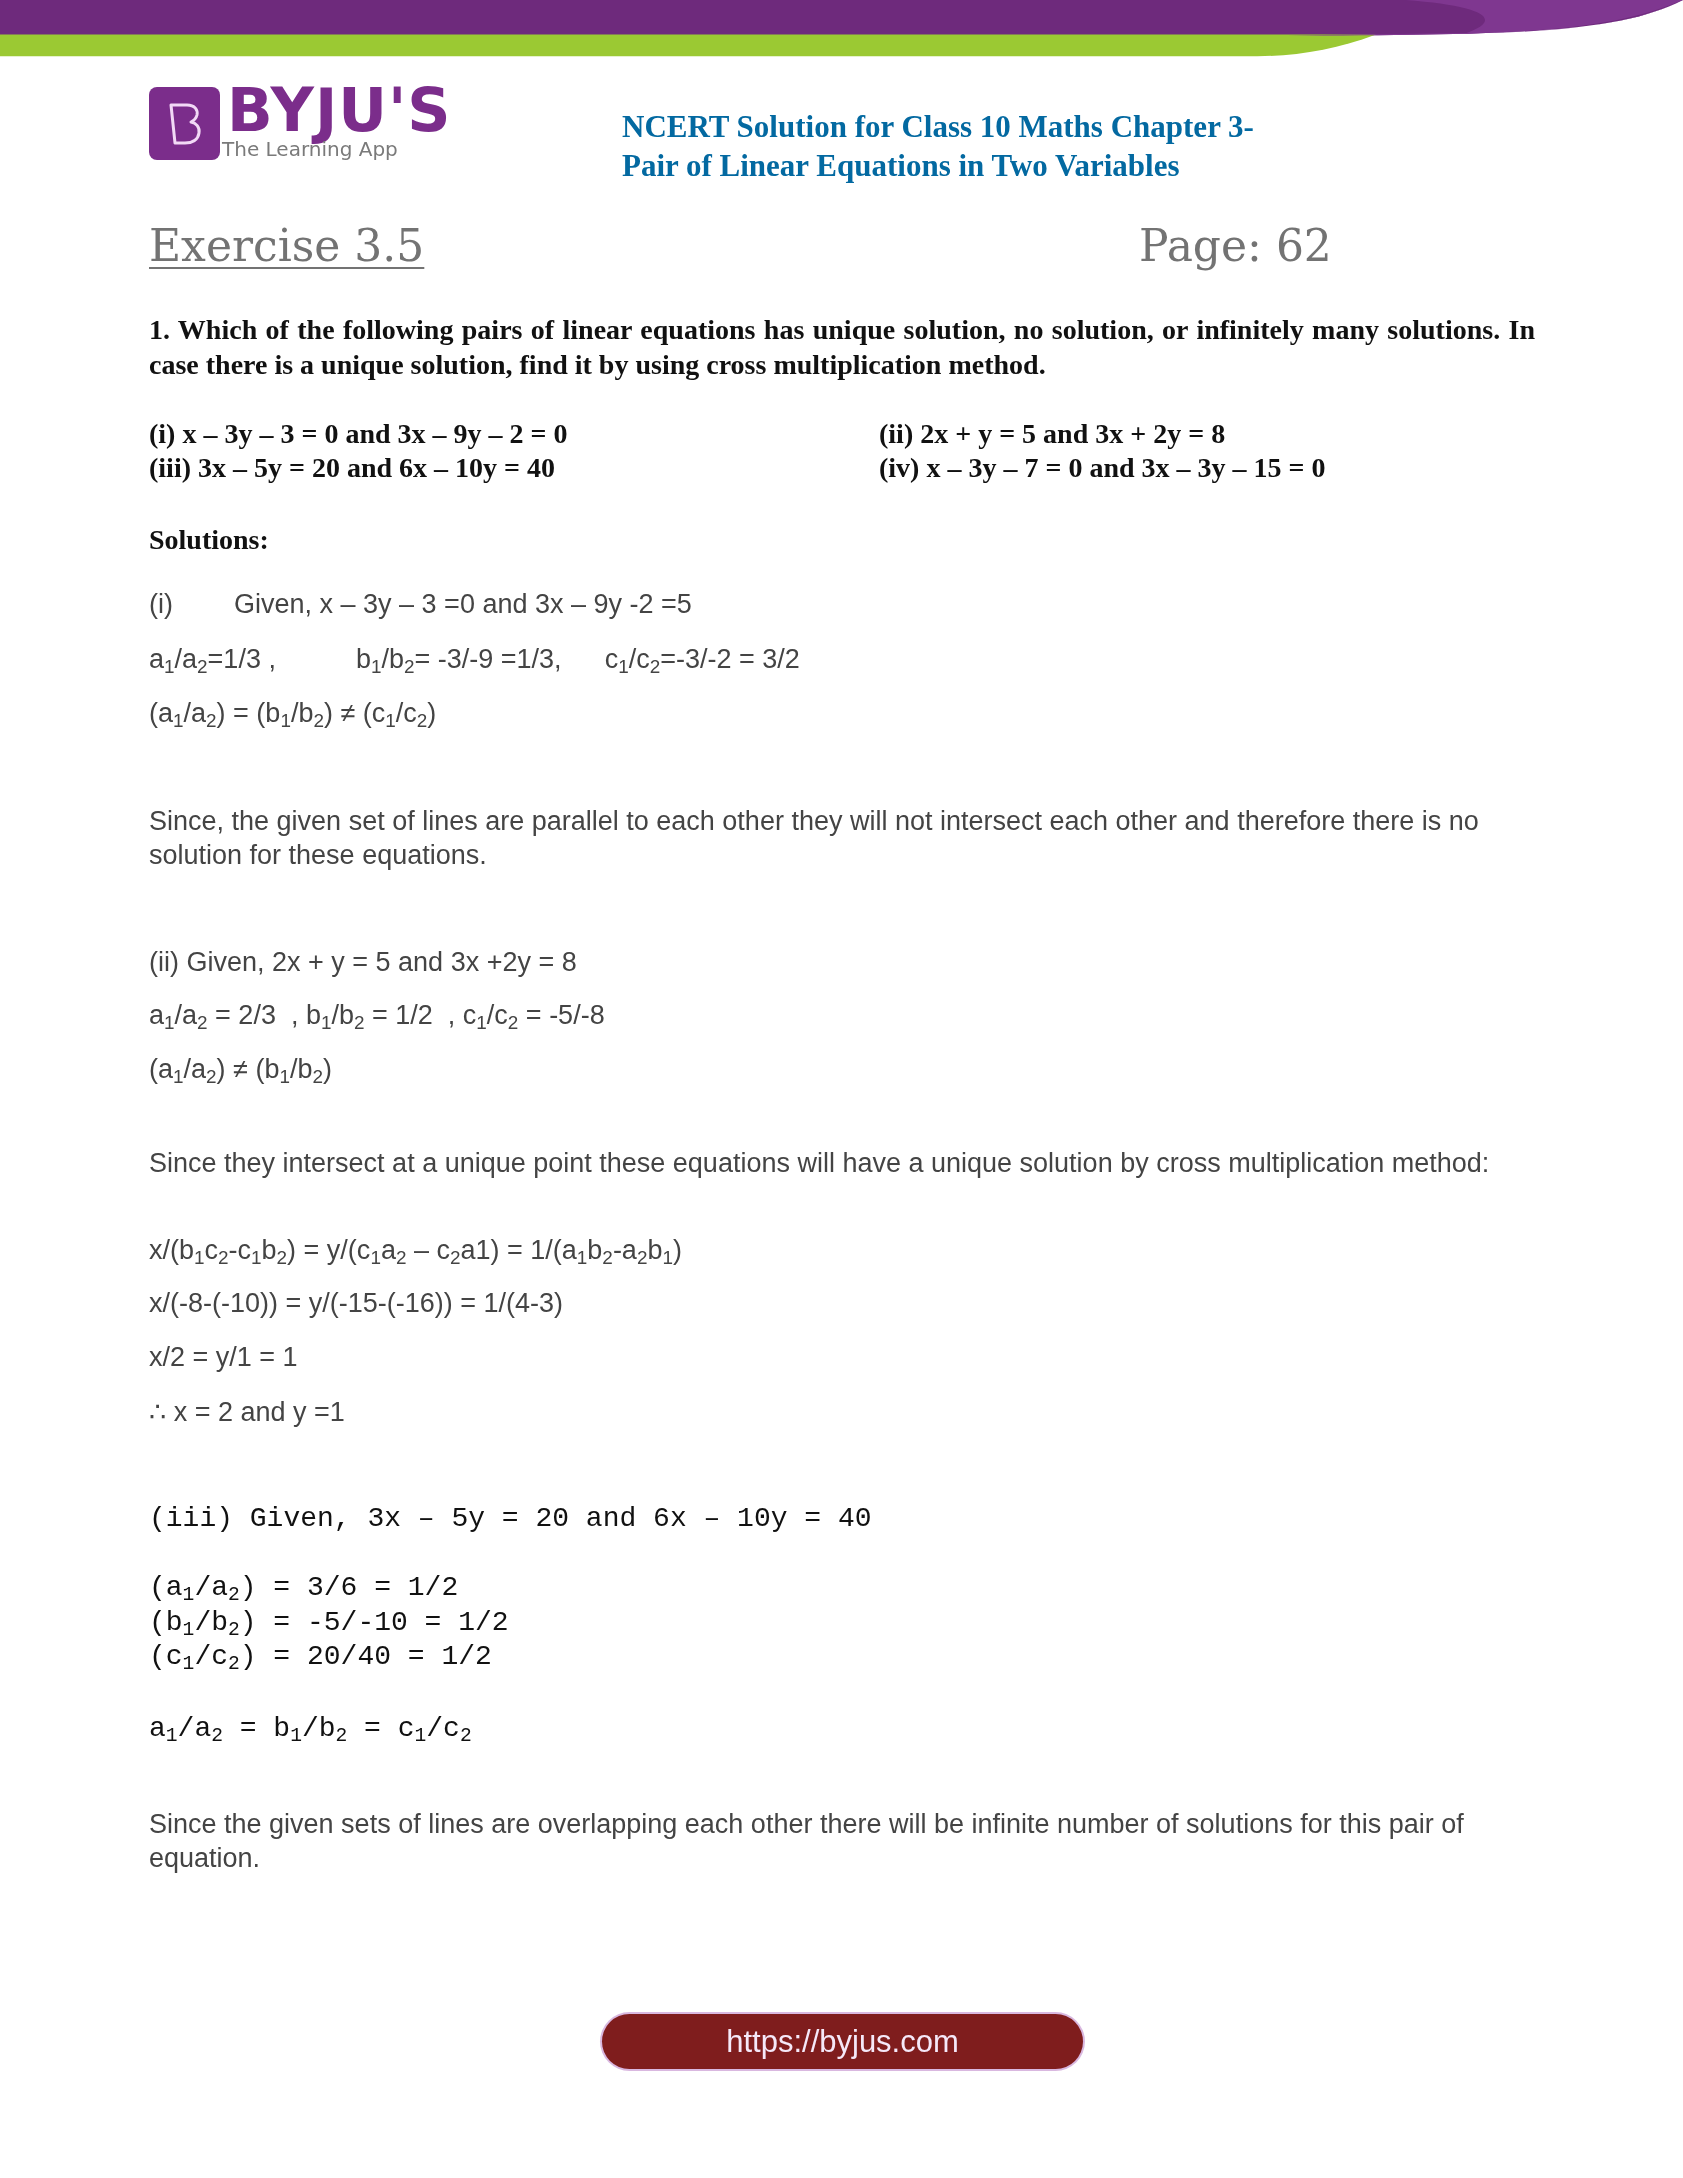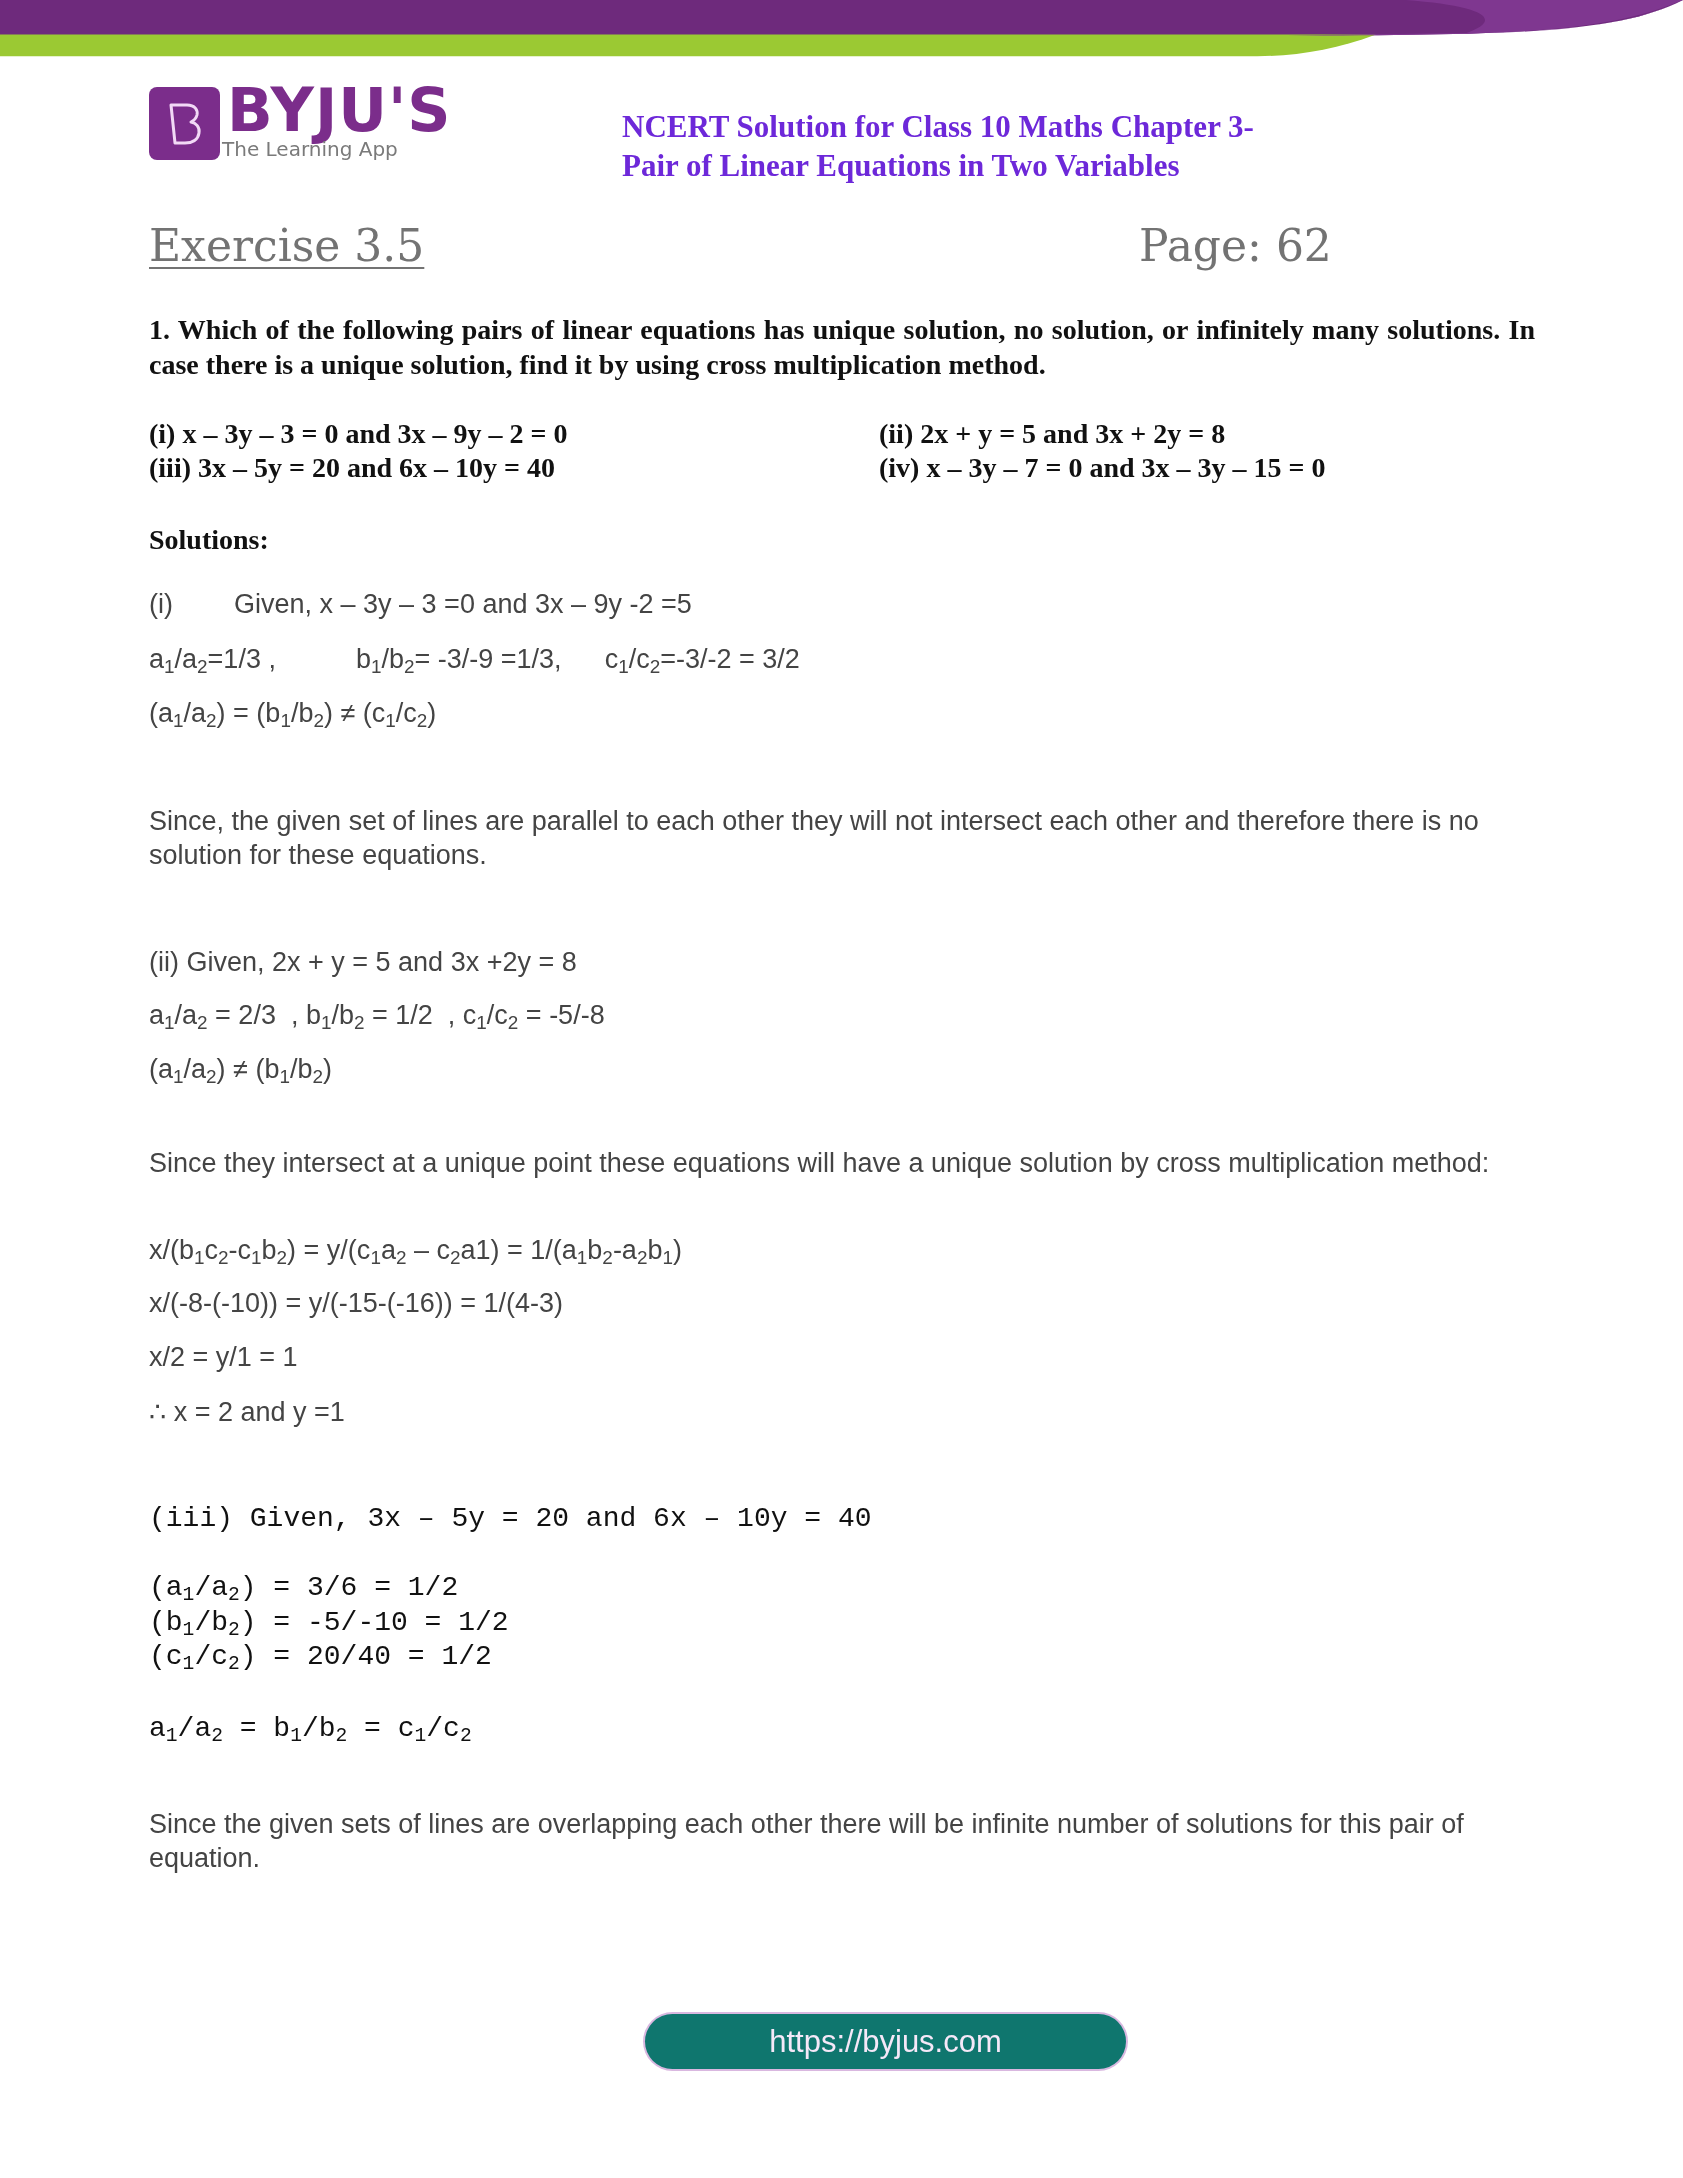--- a/index.html
+++ b/index.html
@@ -3,31 +3,31 @@
 <meta charset="utf-8">
 <style>
   html, body { margin:0; padding:0; }
   body { width:1683px; height:2178px; position:relative; background:#ffffff; overflow:hidden; }
   .abs { position:absolute; white-space:nowrap; }
   .banner { position:absolute; left:0; top:0; width:1683px; height:69px; }
   .logo-box { position:absolute; left:149px; top:87px; width:71px; height:73px; background:#7b2d8b; border-radius:8px; }
   .logo-b { position:absolute; left:16px; top:14px; width:38px; height:46px; }
   .logo-word { position:absolute; left:227px; top:83px; font-family:"DejaVu Sans", sans-serif; font-weight:bold; font-size:60px; color:#7b2d8b; letter-spacing:1px; line-height:55px; }
   .logo-tag { position:absolute; left:222px; top:137px; font-family:"DejaVu Sans", sans-serif; font-size:20px; color:#7a7a7a; line-height:24px; }
-  .doc-title { position:absolute; left:622px; top:107px; font-family:"Liberation Serif", serif; font-weight:bold; font-size:31px; line-height:39px; color:#6d28d9; }
+  .doc-title { position:absolute; left:622px; top:107px; font-family:"Liberation Serif", serif; font-weight:bold; font-size:31px; line-height:39px; color:#0369a1; }
   .ex-head { font-family:"DejaVu Serif", serif; font-size:44px; color:#737373; }
   .ex-title { left:149px; top:220px; text-decoration:underline; text-underline-offset:6px; text-decoration-thickness:2px; }
   .page-no { left:1139px; top:220px; }
   .q { position:absolute; left:149px; top:312px; width:1386px; font-family:"Liberation Serif", serif; font-weight:bold; font-size:28px; line-height:35px; color:#111; text-align:justify; text-align-last:left; }
   .eq { font-family:"Liberation Serif", serif; font-weight:bold; font-size:28px; color:#111; line-height:35px; }
   .sans { font-family:"Liberation Sans", sans-serif; font-size:27px; color:#444; line-height:34px; }
   .serif { font-family:Liberation Mono, monospace; font-size:28px; color:#111; line-height:35px; }
   .para { position:absolute; left:149px; width:1396px; white-space:normal; }
   sub { font-size:0.7em; vertical-align:-0.25em; line-height:0; }
-  .footer-pill { position:absolute; left:602px; top:2014px; width:481px; height:55px; background:#0f766e; border-radius:28px; box-shadow:0 0 0 2px #d9b8e0; display:flex; align-items:center; justify-content:center;margin-left:43px; }
+  .footer-pill { position:absolute; left:602px; top:2014px; width:481px; height:55px; background:#7f1d1d; border-radius:28px; box-shadow:0 0 0 2px #d9b8e0; display:flex; align-items:center; justify-content:center; }
   .footer-url { font-family:"Liberation Sans", sans-serif; font-size:31px; color:#f5e8f8; }
 </style>
 </head>
 <body>
 
 <svg class="banner" viewBox="0 0 1700 70" preserveAspectRatio="none">
   <path d="M0 0 H1700 V0 C1640 30 1560 36 1300 36 L0 36 Z" fill="#6e2a7c"></path>
   <path d="M0 35 H1390 C1350 50 1310 57 1270 57 L0 57 Z" fill="#9bc933"></path>
   <path d="M1300 36 C1560 36 1640 30 1700 0 V0 C1660 20 1600 30 1520 33 Z" fill="#7f3790"></path>
   <path d="M1420 0 H1700 C1650 22 1580 32 1480 34 C1520 20 1500 6 1420 0 Z" fill="#7f3790"></path>

